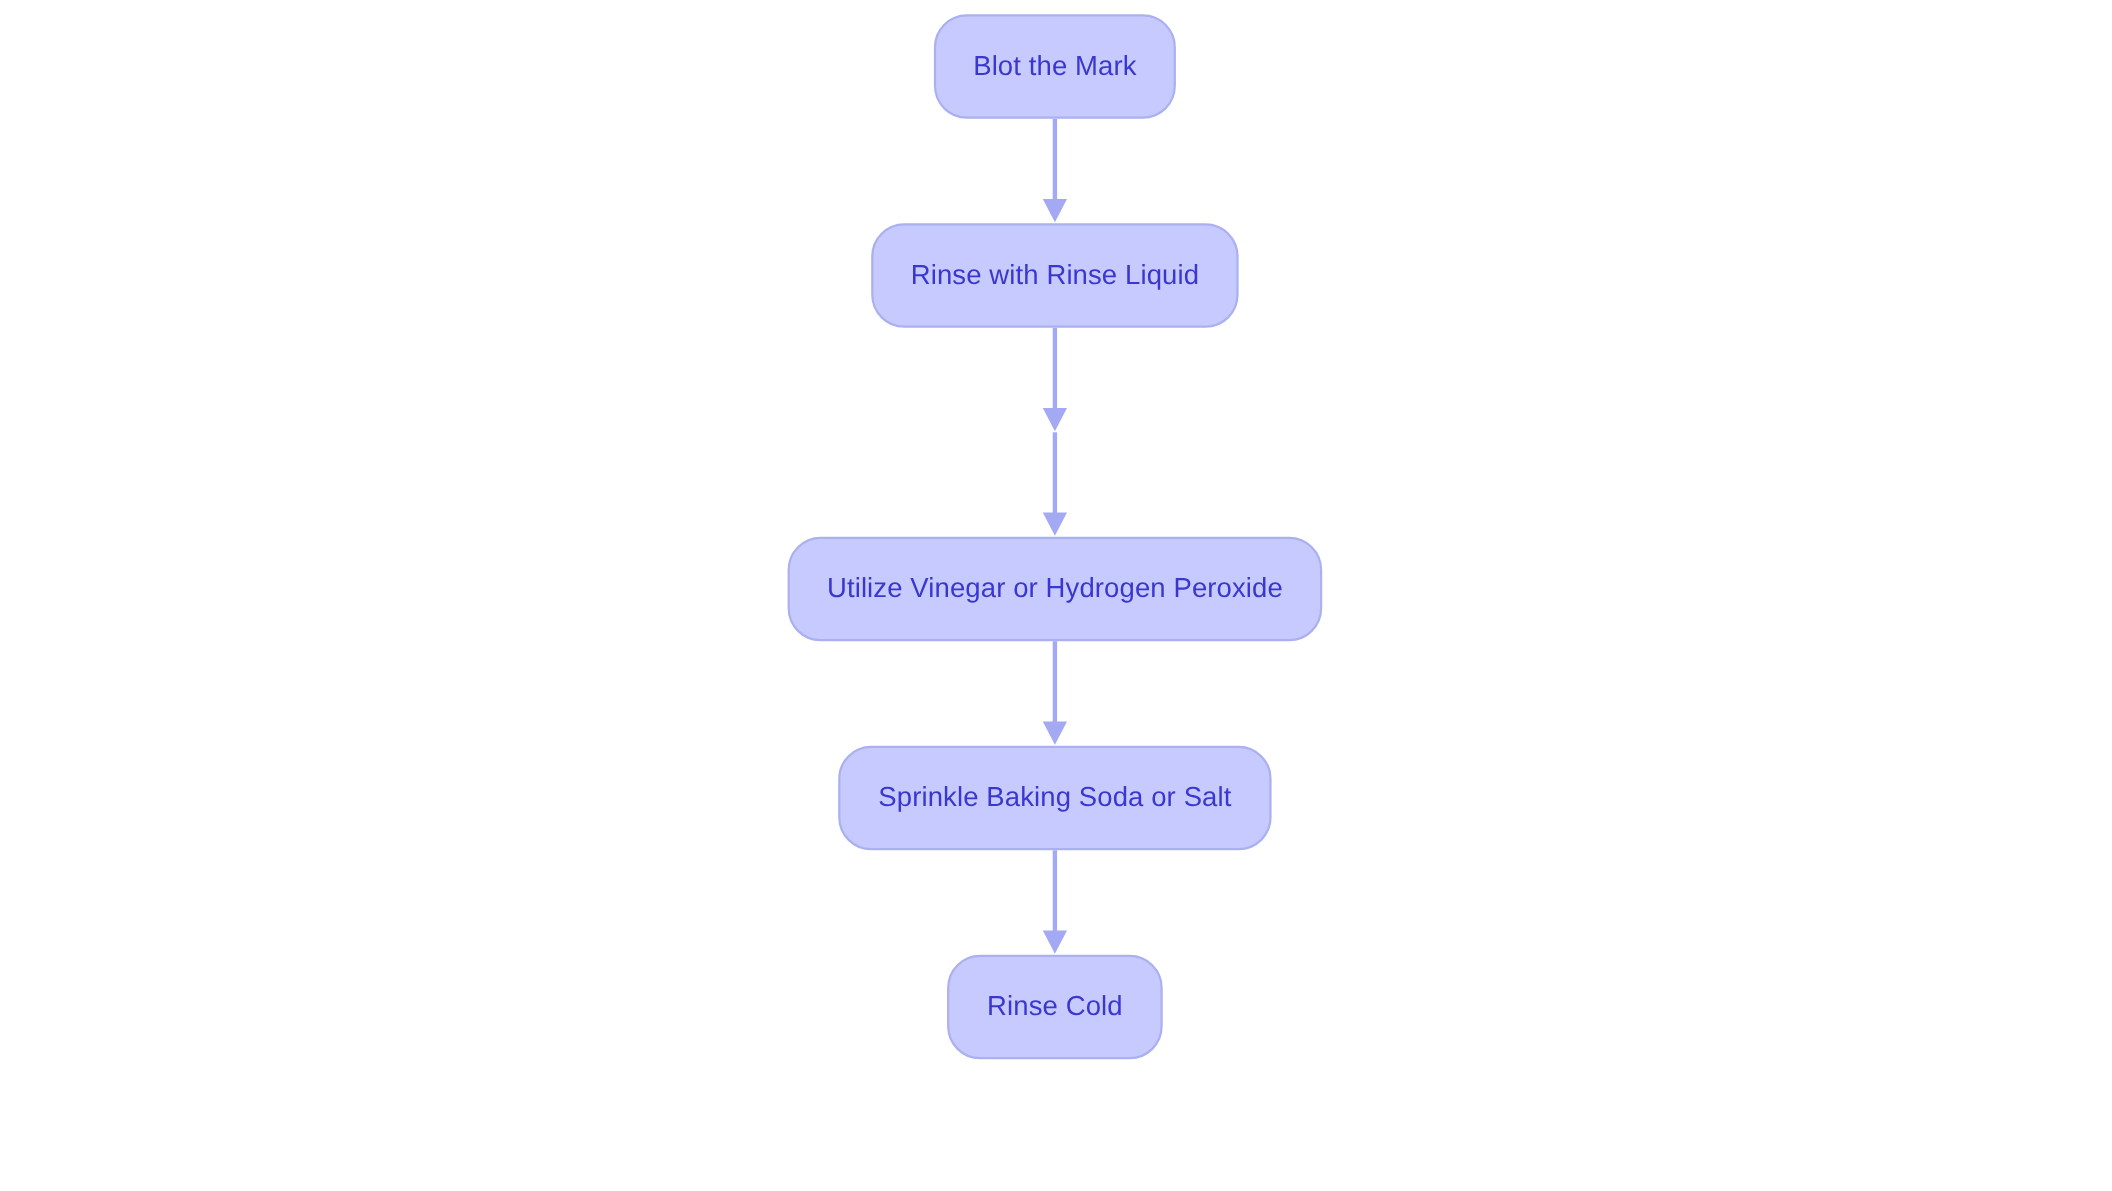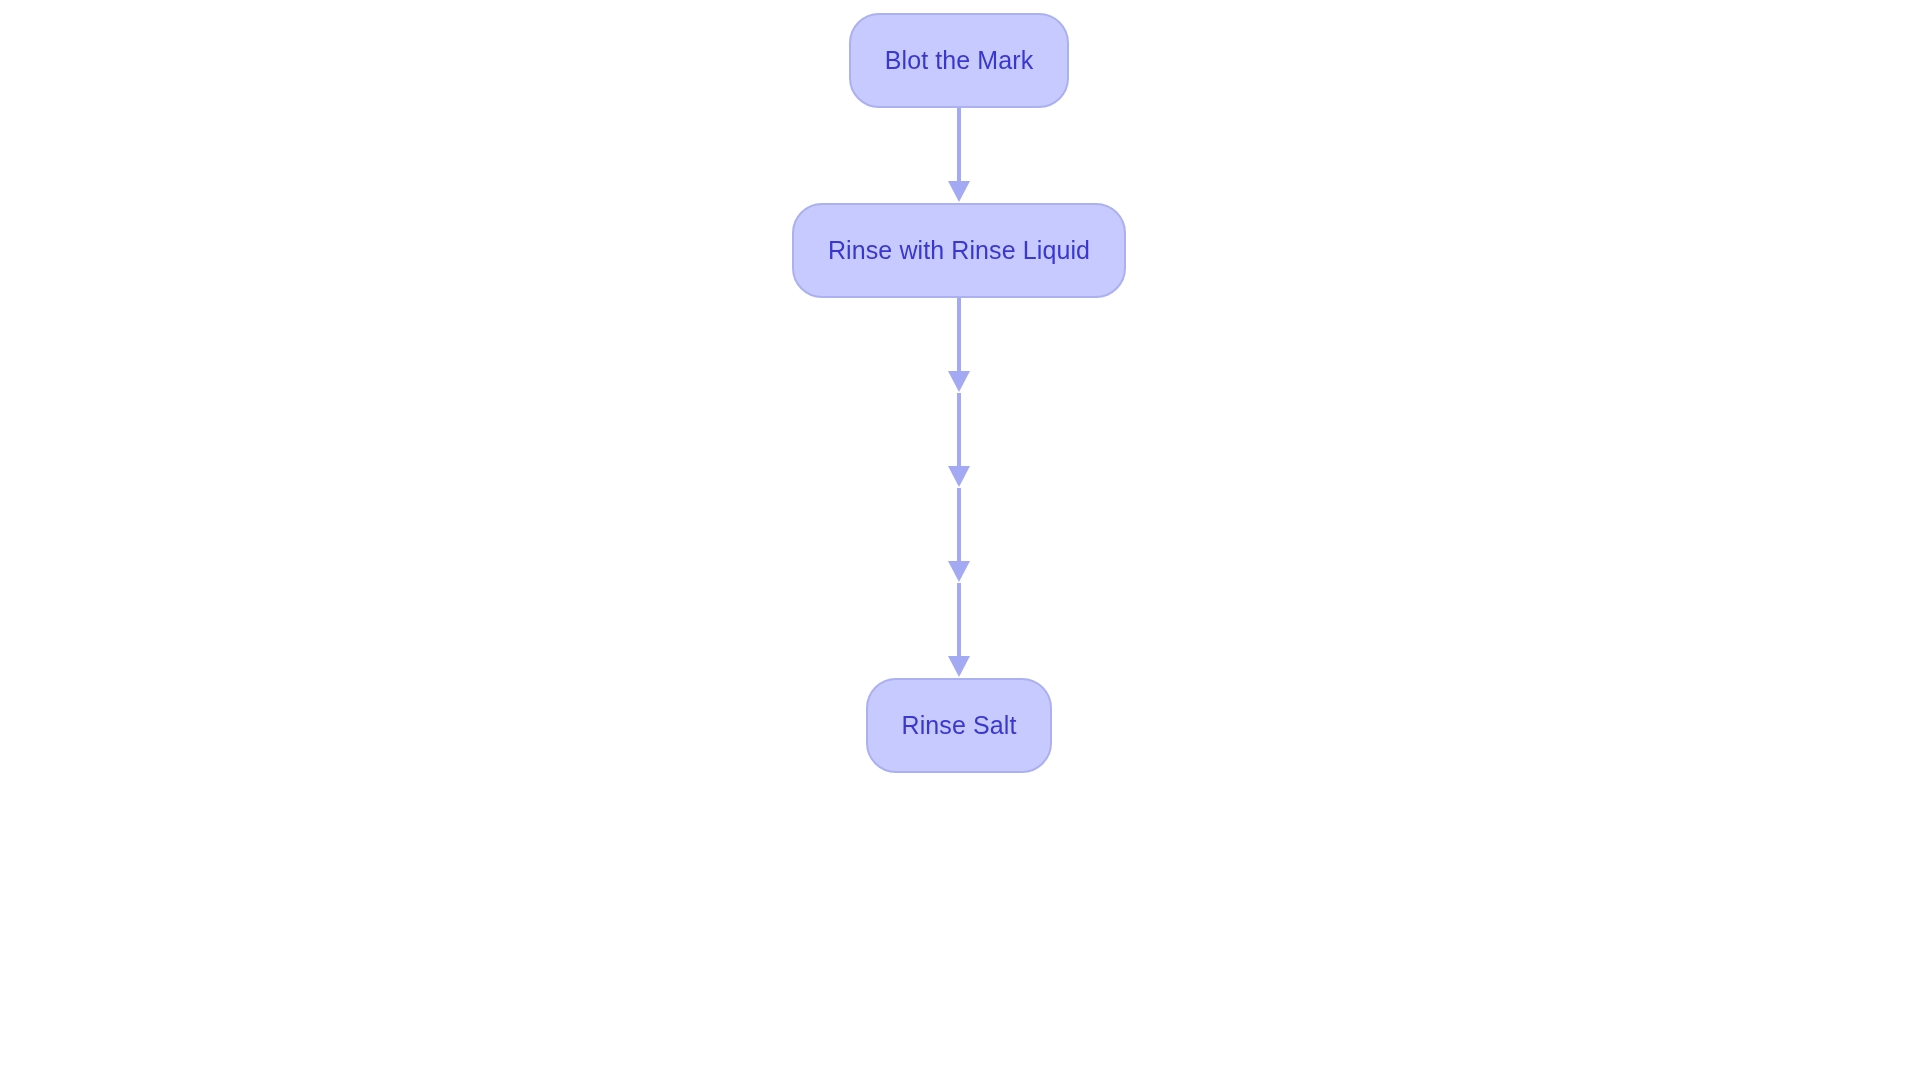--- a/index.html
+++ b/index.html
@@ -111,30 +111,36 @@
       <div class="line"></div>
       <div class="head"></div>
     </div>
 
 
     <div class="connector">
       <div class="line"></div>
       <div class="head"></div>
     </div>
 
-
-    <div class="connector">
-      <div class="line"></div>
-      <div class="head"></div>
+    <div class="node">
+      <span class="node-label">Utilize Vinegar or Hydrogen Peroxide</span>
     </div>
-
 
     <div class="connector">
       <div class="line"></div>
       <div class="head"></div>
     </div>
 
     <div class="node">
-      <span class="node-label">Rinse Salt</span>
+      <span class="node-label">Sprinkle Baking Soda or Salt</span>
+    </div>
+
+    <div class="connector">
+      <div class="line"></div>
+      <div class="head"></div>
+    </div>
+
+    <div class="node">
+      <span class="node-label">Rinse Cold</span>
     </div>
 
   </div>
 </div>
 
 </body></html>

